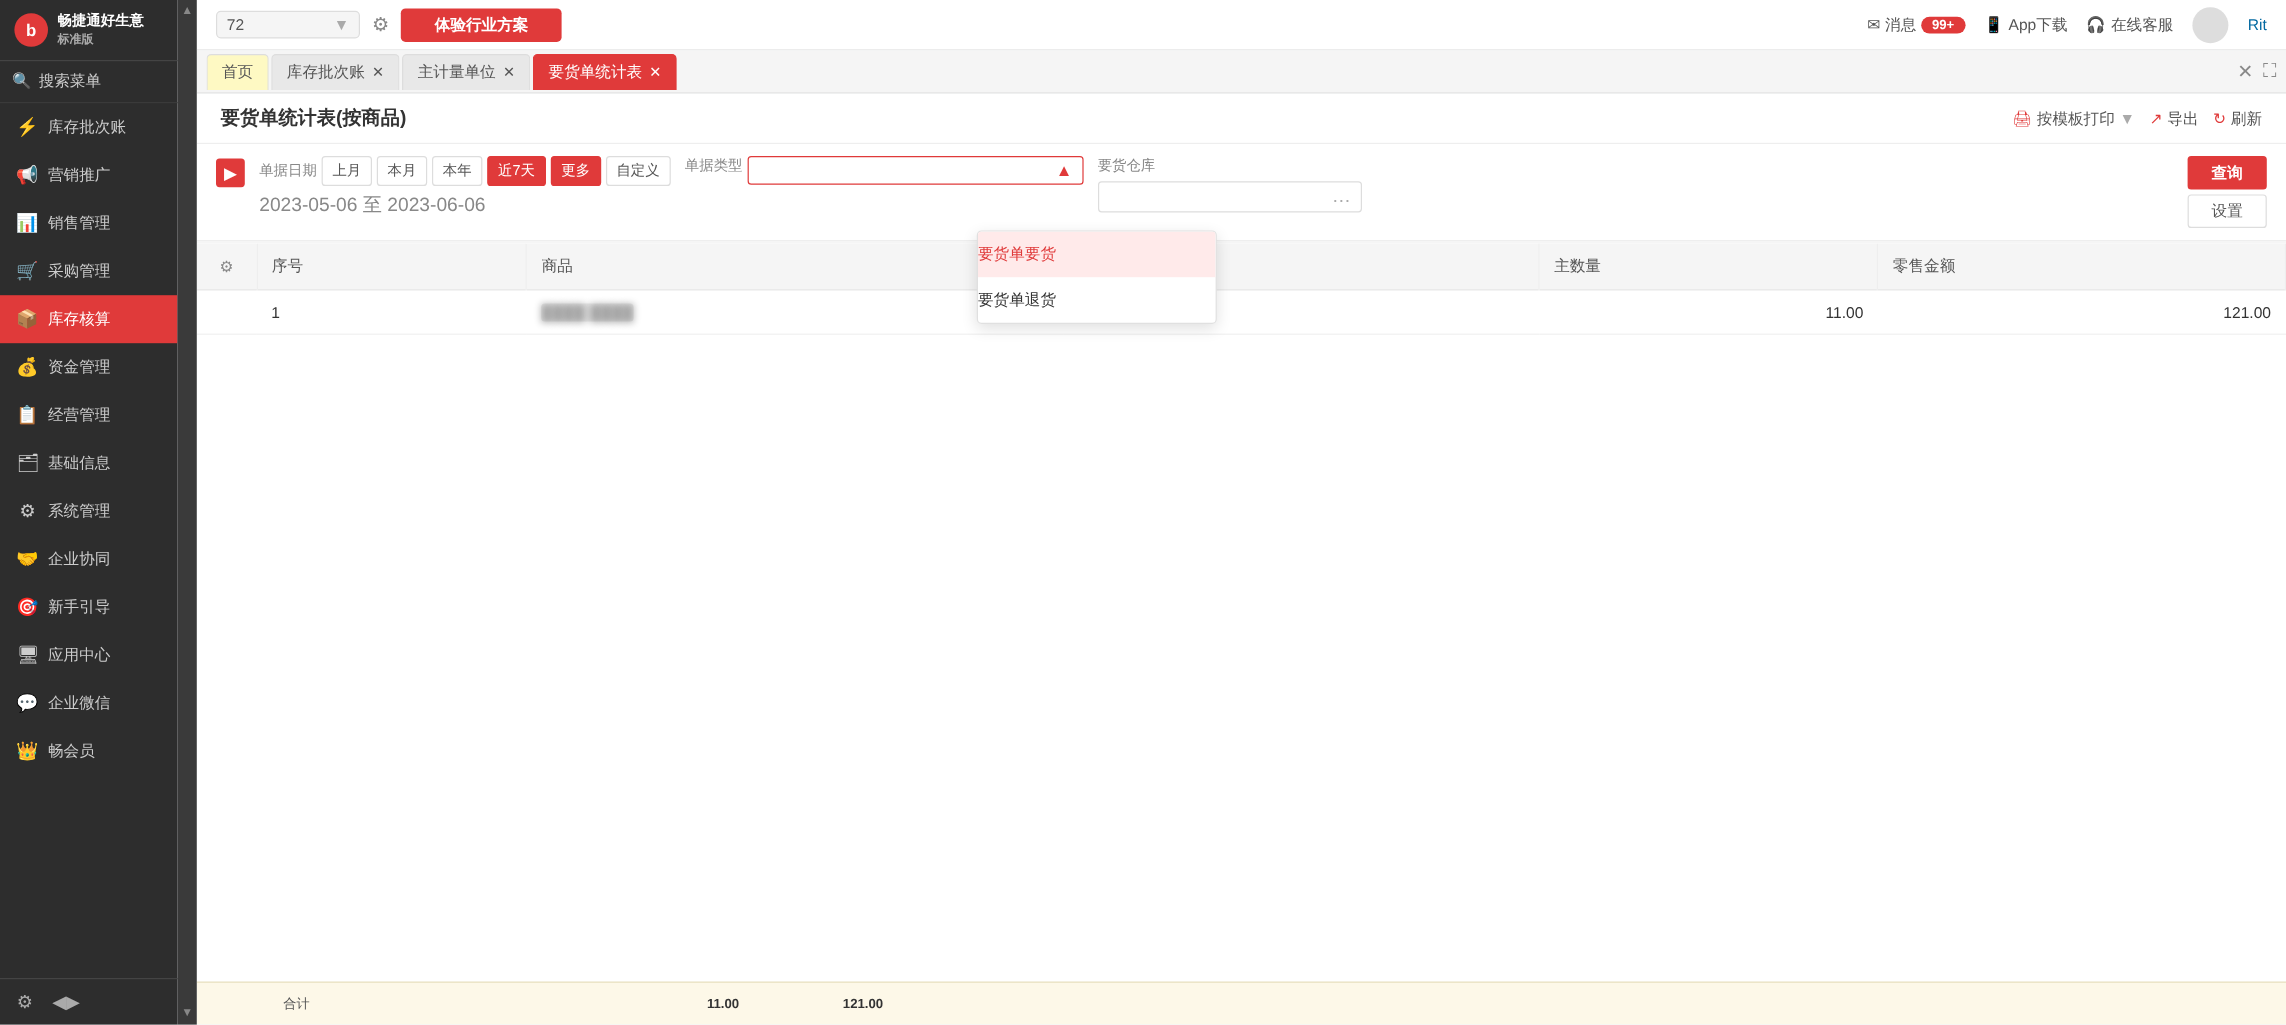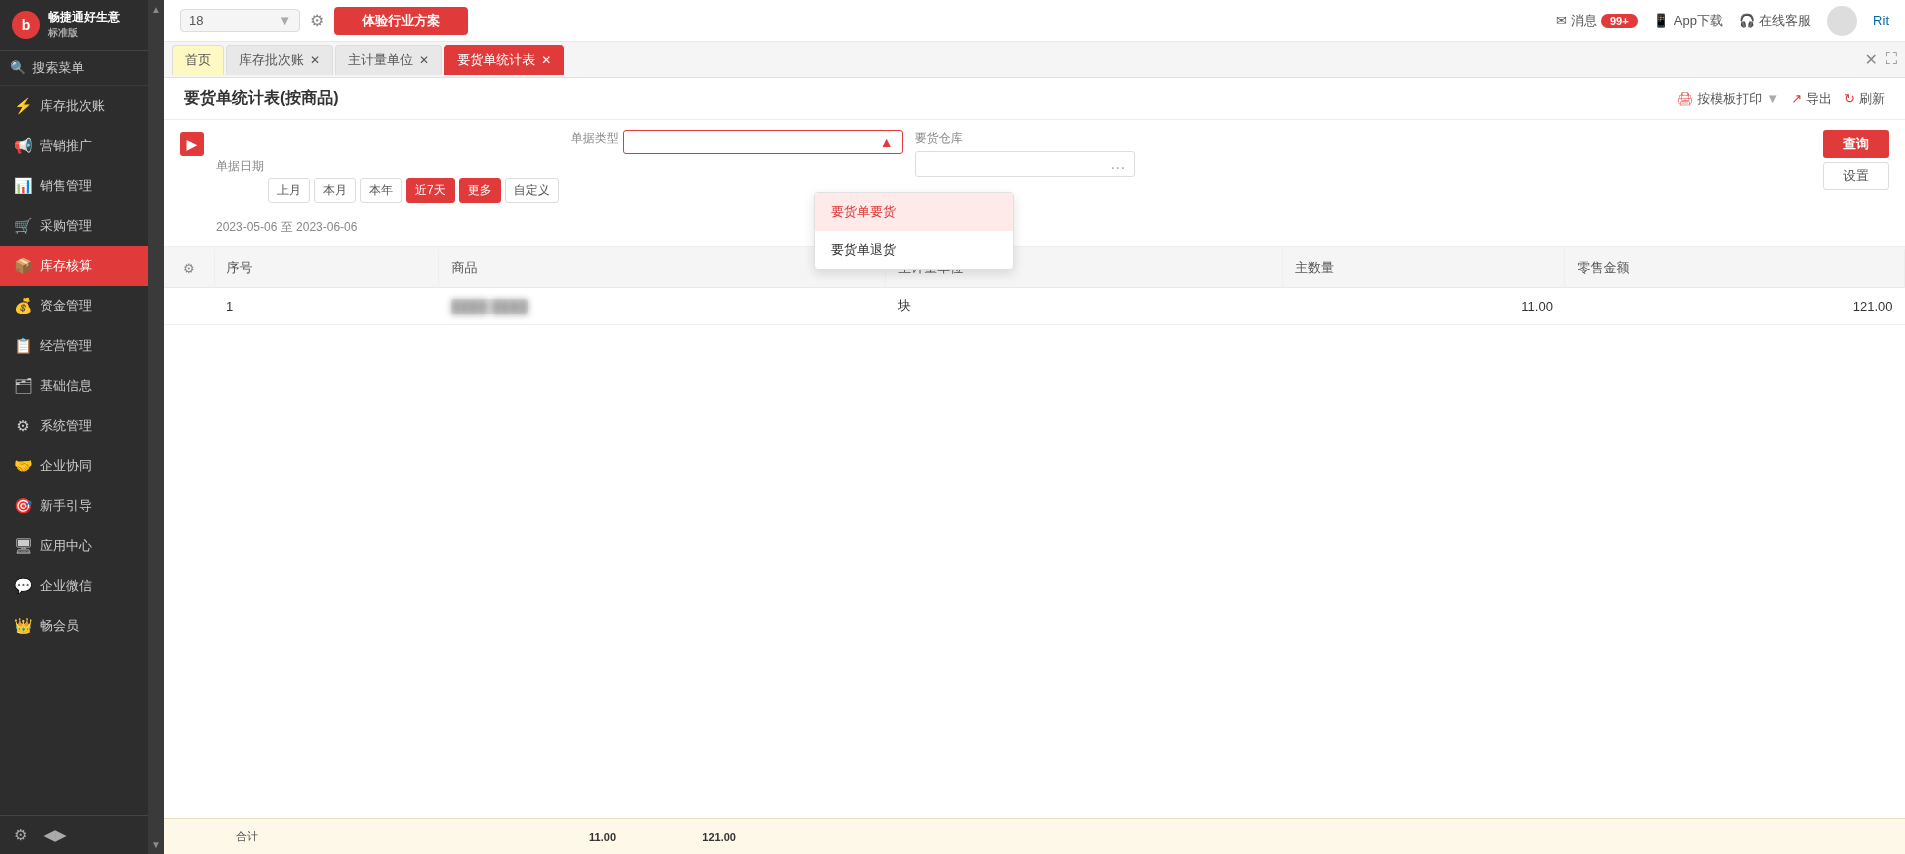--- a/index.html
+++ b/index.html
@@ -271,29 +271,28 @@
       gap: 4px;
     }
     .date-btn {
       padding: 3px 8px;
       border: 1px solid #ddd;
       border-radius: 3px;
       cursor: pointer;
       font-size: 12px;
       background: #fff;
       color: #555;
-      margin-top: 48px;
     }
     .date-btn.recent {
       background: #e03a3a;
       color: #fff;
       border-color: #e03a3a;
     }
     .date-btn.custom { color: #555; }
-    .date-range { font-size: 12px; color: #888; margin-top: 12px; }
+    .date-range { font-size: 16px; color: #888; margin-top: 2px; }
 
     .filter-type-group {
       display: flex;
       flex-direction: row;
       gap: 4px;
     }
     .filter-type-input-wrap {
       display: flex;
       align-items: center;
       border: 1px solid #e03a3a;
@@ -362,21 +361,21 @@
       left: 650px;
       background: #fff;
       border: 1px solid #e0e0e0;
       border-radius: 4px;
       box-shadow: 0 4px 12px rgba(0,0,0,0.12);
       z-index: 100;
       min-width: 200px;
       overflow: hidden;
     }
     .dropdown-item {
-      padding: 10px 16px;
+      padding: 10px 0;
       cursor: pointer;
       font-size: 13px;
       color: #333;
     }
     .dropdown-item.selected { background: #ffeaea; color: #e03a3a; }
 
     
     .table-container {
       flex: 1;
       overflow: auto;
@@ -507,21 +506,21 @@
 <div class="sidebar-scroll-btn">
   <span class="scroll-arrow">▲</span>
   <span class="scroll-arrow">▼</span>
 </div>
 
 <div class="main-area">
 
   <div class="top-bar">
     <div class="top-bar-left">
       <div class="store-selector">
-        <span>18</span>
+        <span>72</span>
         <span style="color:#aaa; margin-left:auto;">▼</span>
       </div>
       <span class="settings-icon">⚙</span>
       <button class="trial-btn">体验行业方案</button>
     </div>
     <div class="top-bar-right">
       <div class="top-btn">
         <span>✉</span>
         <span>消息</span>
         <span class="badge">99+</span>

